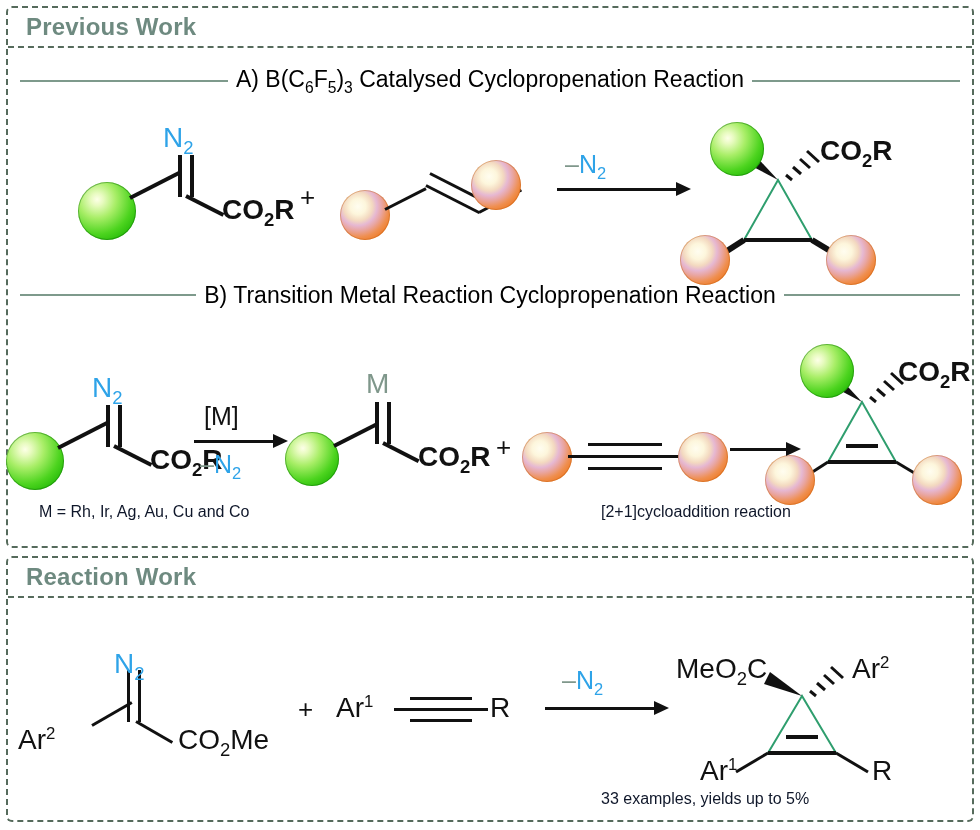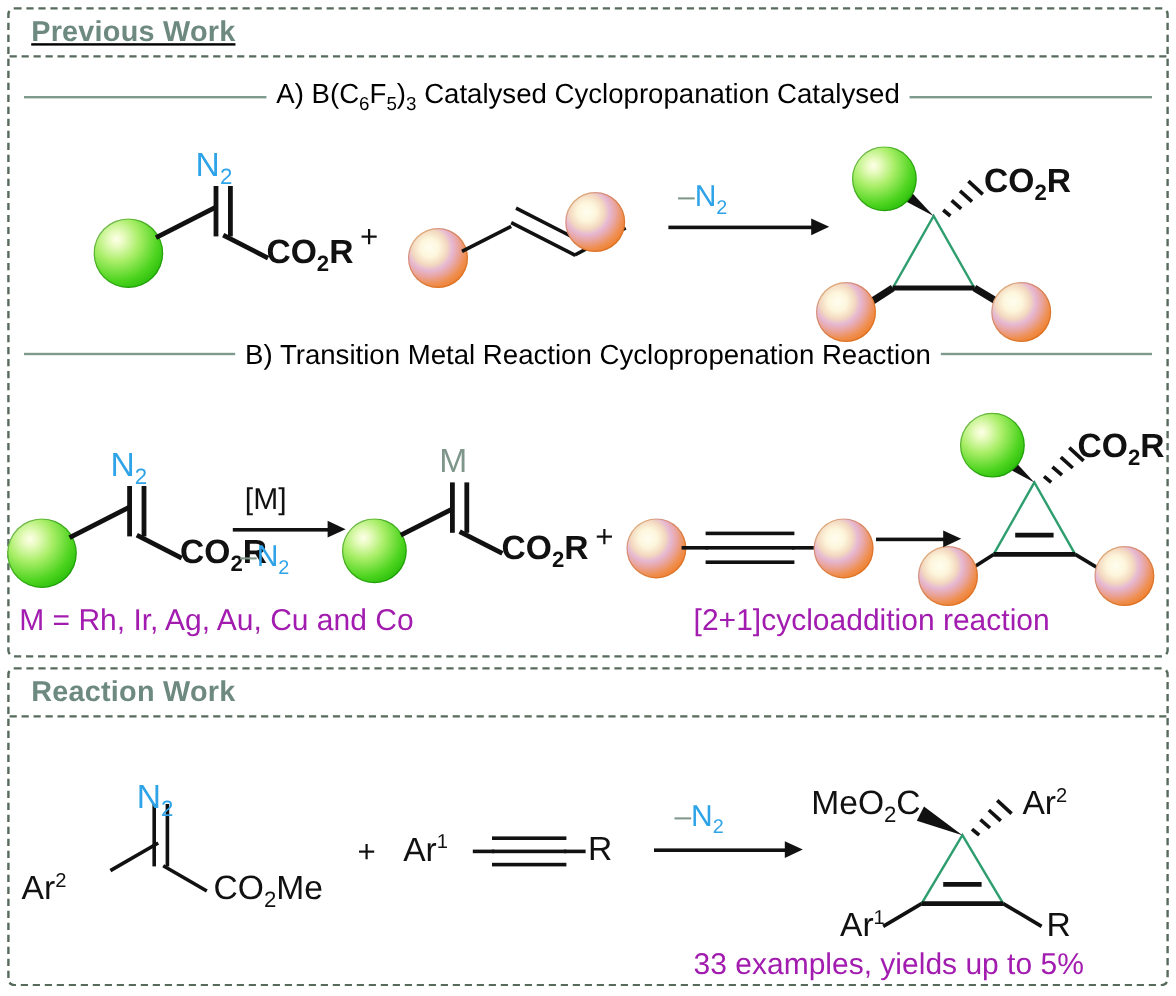--- a/index.html
+++ b/index.html
@@ -35,21 +35,21 @@
   
   .banner {
     position: absolute;
     box-sizing: border-box;
     border-bottom: 2px dashed #566b5c;
     height: 40px;
     display: flex;
     align-items: center;
     padding-left: 18px;
   }
-  #banner-previous { left: 8px; top: 8px;   width: 964px; text-decoration: underline; }
+  #banner-previous { left: 8px; top: 8px;   width: 964px; }
   #banner-present  { left: 8px; top: 558px; width: 964px; }
   .banner-text {
     font-size: 24px;
     font-weight: bold;
     color: #6e8a80;
     letter-spacing: 0.2px;
   }
 
   
   .sub-head {
@@ -134,41 +134,42 @@
     position: absolute;
     width: 0; height: 0;
     border-top: 7px solid transparent;
     border-bottom: 7px solid transparent;
     border-left: 15px solid #111;
   }
 
   
   .caption {
     position: absolute;
-    font-size: 25px;
-    color: #a21caf;
+    font-size: 16px;
+    color: #0f172a;
     white-space: nowrap;
+    margin-left: 23px;
   }
 
   
   .ring-svg { position: absolute; overflow: visible; }
 </style>
 </head>
 <body>
 
 <div id="page">
 
   <div class="frame" id="frame-previous"></div>
   <div class="banner" id="banner-previous">
     <span class="banner-text">Previous Work</span>
   </div>
 
   <div class="sub-head" id="head-a">
     <span class="rule"></span>
-    <span class="sub-head-text"><span>A) B(C</span><sub>6</sub><span>F</span><sub>5</sub><span>)</span><sub>3</sub><span> Catalysed Cyclopropanation Catalysed</span></span>
+    <span class="sub-head-text"><span>A) B(C</span><sub>6</sub><span>F</span><sub>5</sub><span>)</span><sub>3</sub><span> Catalysed Cyclopropenation Reaction</span></span>
     <span class="rule"></span>
   </div>
 
   <div class="sphere sphere-green" style="left:78px; top:182px; width:58px; height:58px;"></div>
 
   <div class="bond" style="left:130px; top:196px; width:56px; height:4px; transform:rotate(-27deg);"></div>
 
   <div class="bond" style="left:178px; top:155px; width:4px; height:42px;"></div>
   <div class="bond" style="left:190px; top:155px; width:4px; height:42px;"></div>
 

